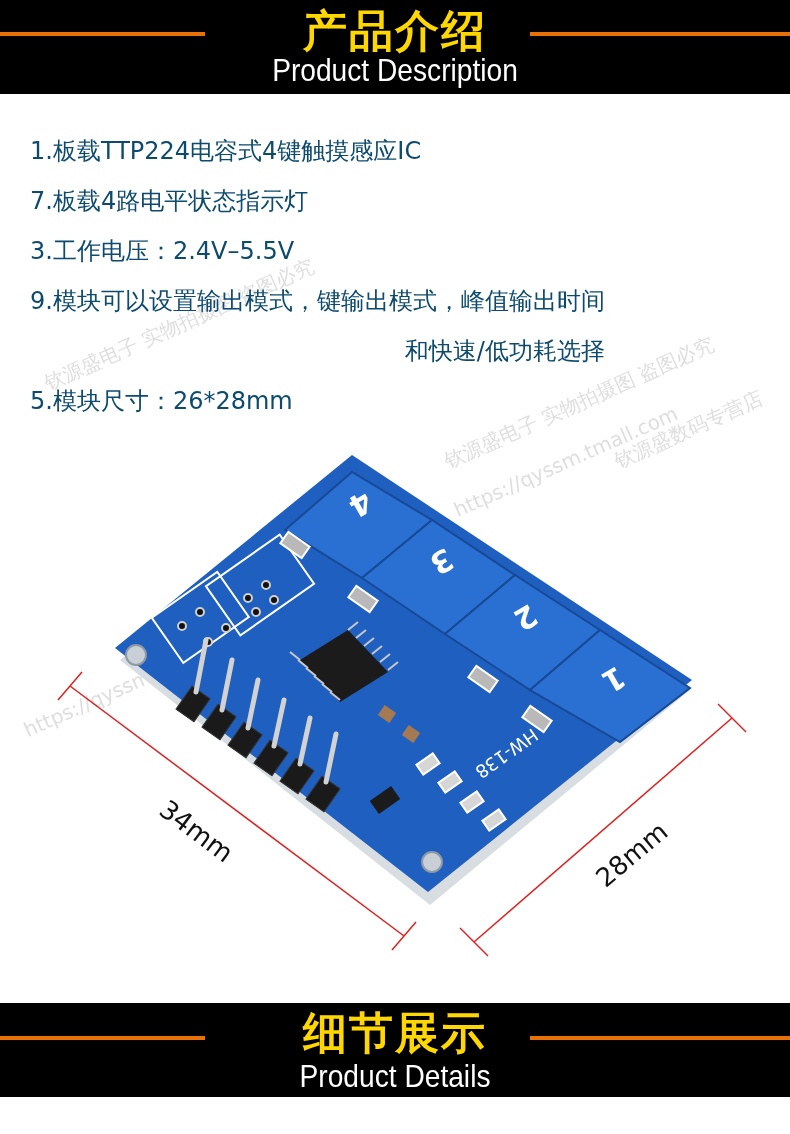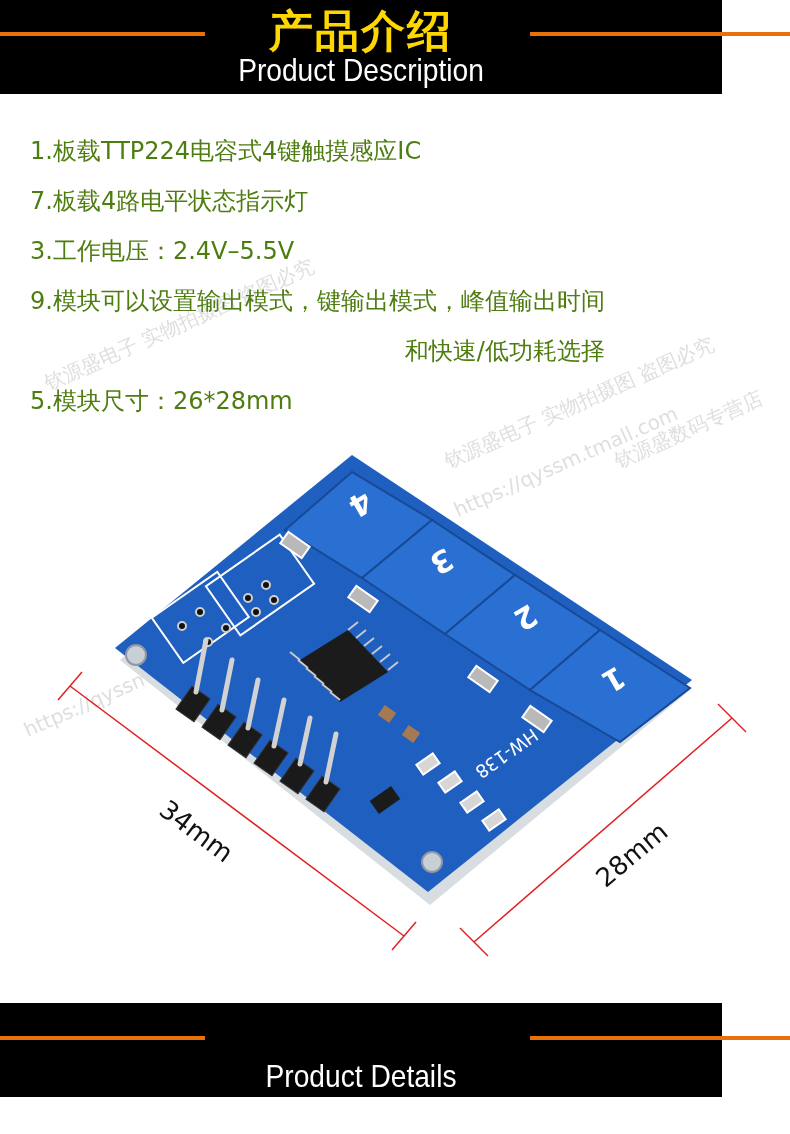--- a/index.html
+++ b/index.html
@@ -1,20 +1,20 @@
 <!DOCTYPE html>
 <html><head>
 <meta charset="utf-8">
 <style>
   * { box-sizing: border-box; margin: 0; padding: 0; }
   html, body { width: 790px; height: 1134px; background: #ffffff; overflow: hidden; }
   body { position: relative; font-family: "DejaVu Sans", "Liberation Sans", sans-serif; }
 
   .band {
-    position: absolute; left: 0; width: 722px; height: 94px; background: #000000;
+    position: absolute; left: 0; width: 790px; height: 94px; background: #000000;
   }
   .band .rule {
     position: absolute; height: 4px; background: #e8710a; top: 32px;
   }
   .band .rule.left { left: 0; width: 135px; }
   .band .rule.right { left: 353px; width: 437px; }
   .band .cn {
     position: absolute; left: 0; right: 0; text-align: center;
     color: #ffd700; font-size: 44px; font-weight: bold; letter-spacing: 2px;
     font-family: "DejaVu Sans", sans-serif;
@@ -33,21 +33,21 @@
 
   #band-bottom { top: 1003px; }
   #band-bottom .cn { top: 1px; }
   #band-bottom .en { top: 55px; }
   #band-bottom .rule { top: 33px; }
   #band-bottom .rule.left { width: 205px; }
   #band-bottom .rule.right { left: 530px; width: 260px; }
 
   .features { position: absolute; left: 30px; top: 126px; }
   .feature {
-    font-size: 24px; color: #4d7c0f; line-height: 50px; white-space: nowrap;
+    font-size: 24px; color: #0c4a6e; line-height: 50px; white-space: nowrap;
     font-family: "DejaVu Sans", sans-serif;
   }
   .feature.cont { padding-left: 26px; text-align: right; }
 
   .watermark {
     position: absolute; color: rgba(160,160,160,0.35); font-size: 20px;
     transform: rotate(-24deg); transform-origin: left top; white-space: nowrap;
     font-family: "DejaVu Sans", sans-serif; pointer-events: none;
   }
 
@@ -185,14 +185,15 @@
       <line x1="718" y1="704" x2="746" y2="732"></line>
     </g>
   </svg>
   <div class="dim-label" style="left:172px; top:364px; transform: rotate(37deg); transform-origin:left top;">34mm</div>
   <div class="dim-label" style="left:590px; top:440px; transform: rotate(-40deg); transform-origin:left top;">28mm</div>
 </div>
 
 <div id="band-bottom" class="band">
   <div class="rule left"></div>
   <div class="rule right"></div>
+  <div class="cn">细节展示</div>
   <div class="en">Product Details</div>
 </div>
 
 </body></html>

